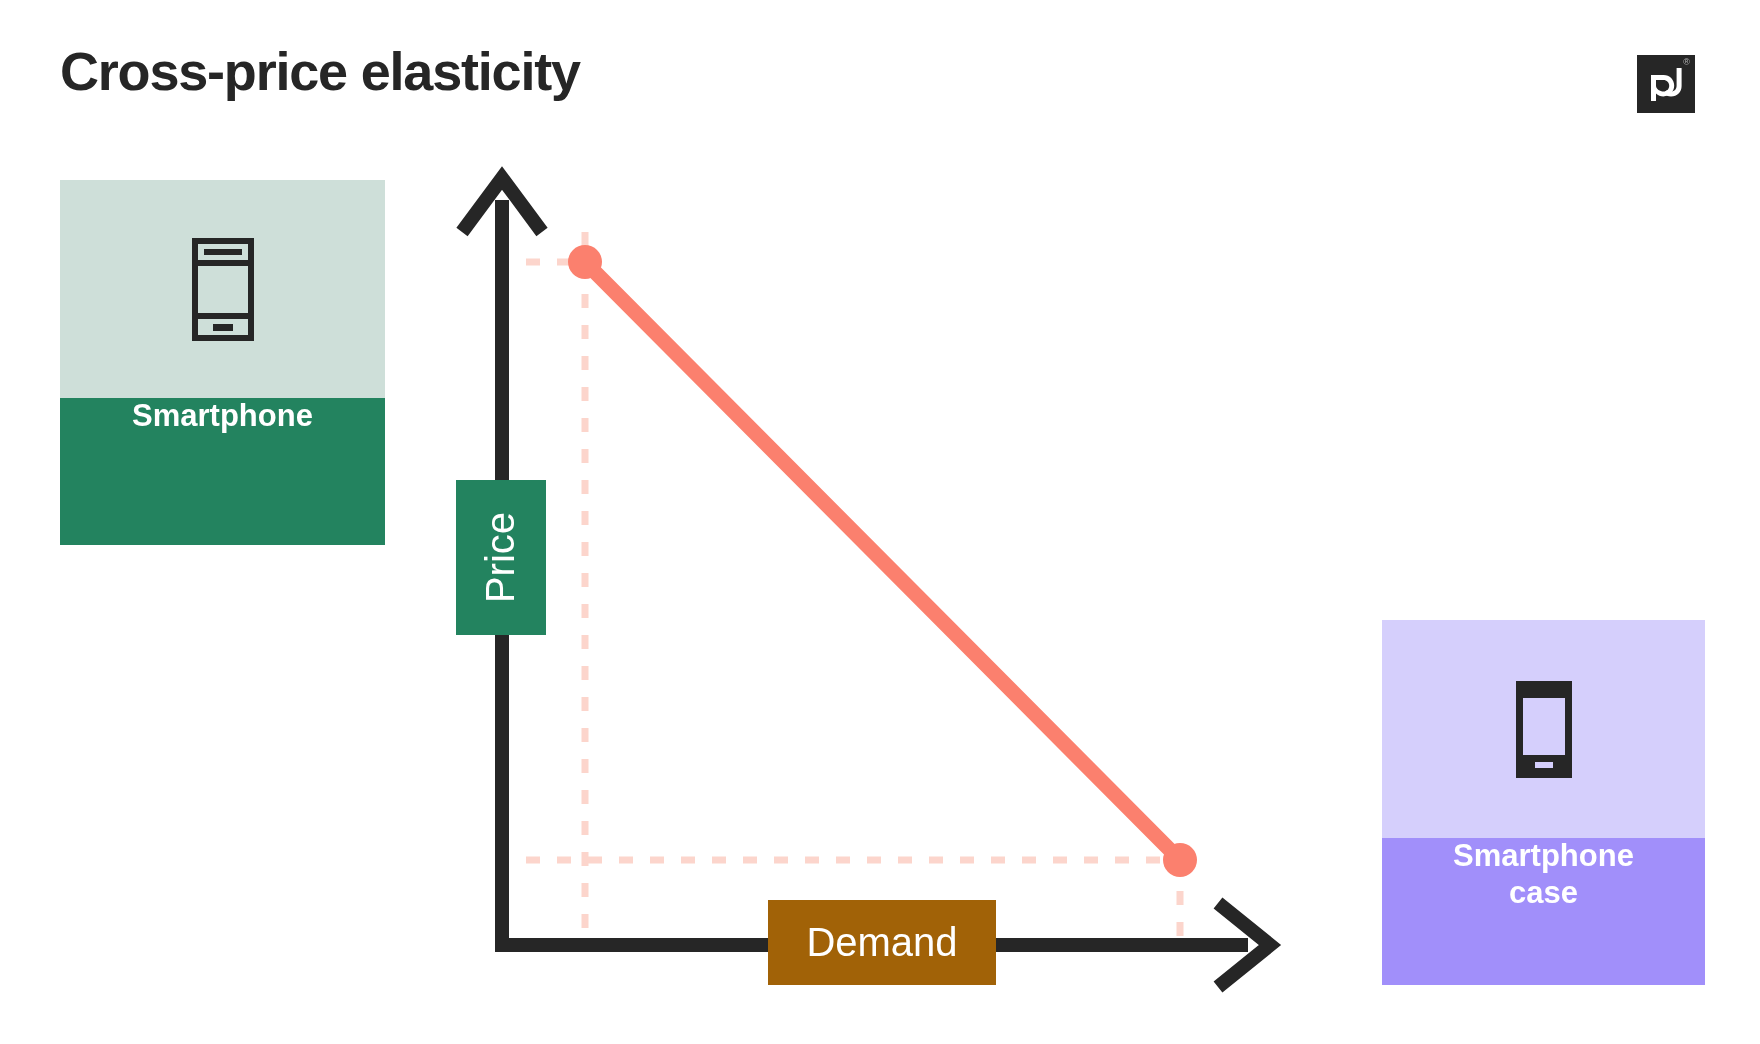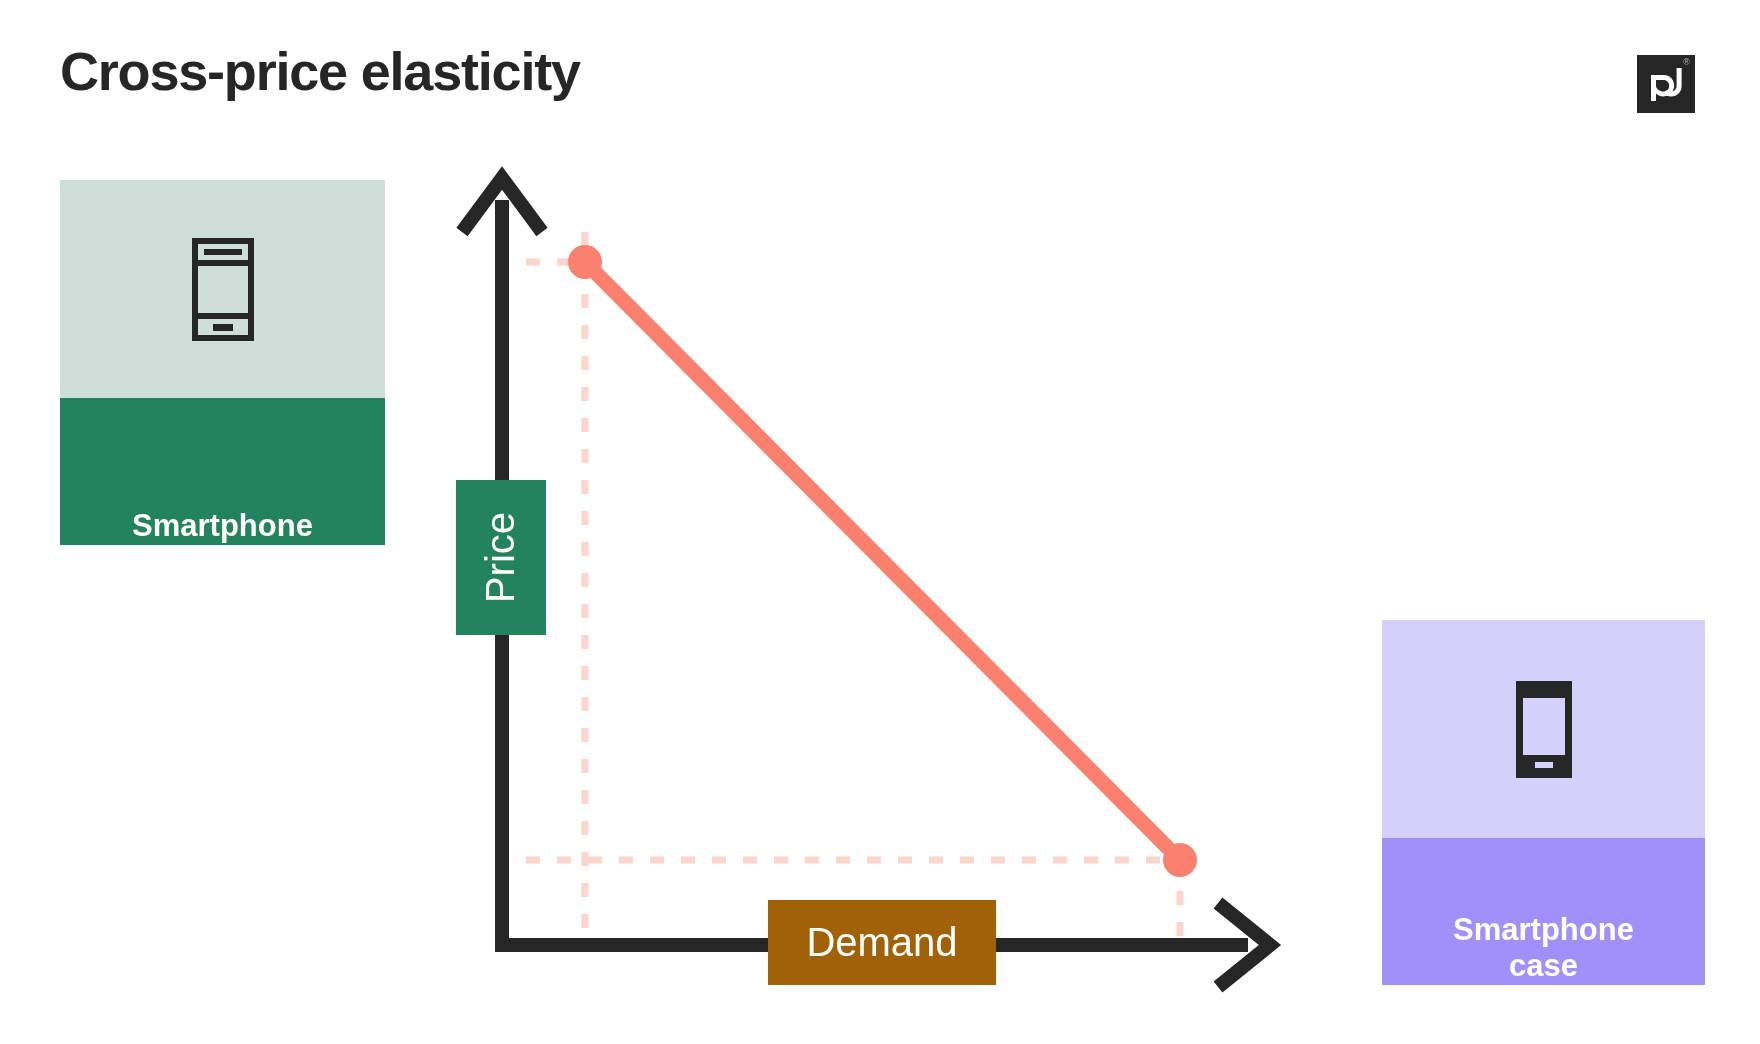--- a/index.html
+++ b/index.html
@@ -59,21 +59,21 @@
     display: flex;
     flex-direction: column;
   }
   .card-image {
     display: flex;
     align-items: center;
     justify-content: center;
   }
   .card-caption {
     display: flex;
-    align-items: flex-end;
+    align-items: flex-start;
     justify-content: center;
     color: #ffffff;
     font-weight: bold;
     text-align: center;
     line-height: 1.18;
   }
 
   #card-smartphone {
     left: 60px;
     top: 180px;

